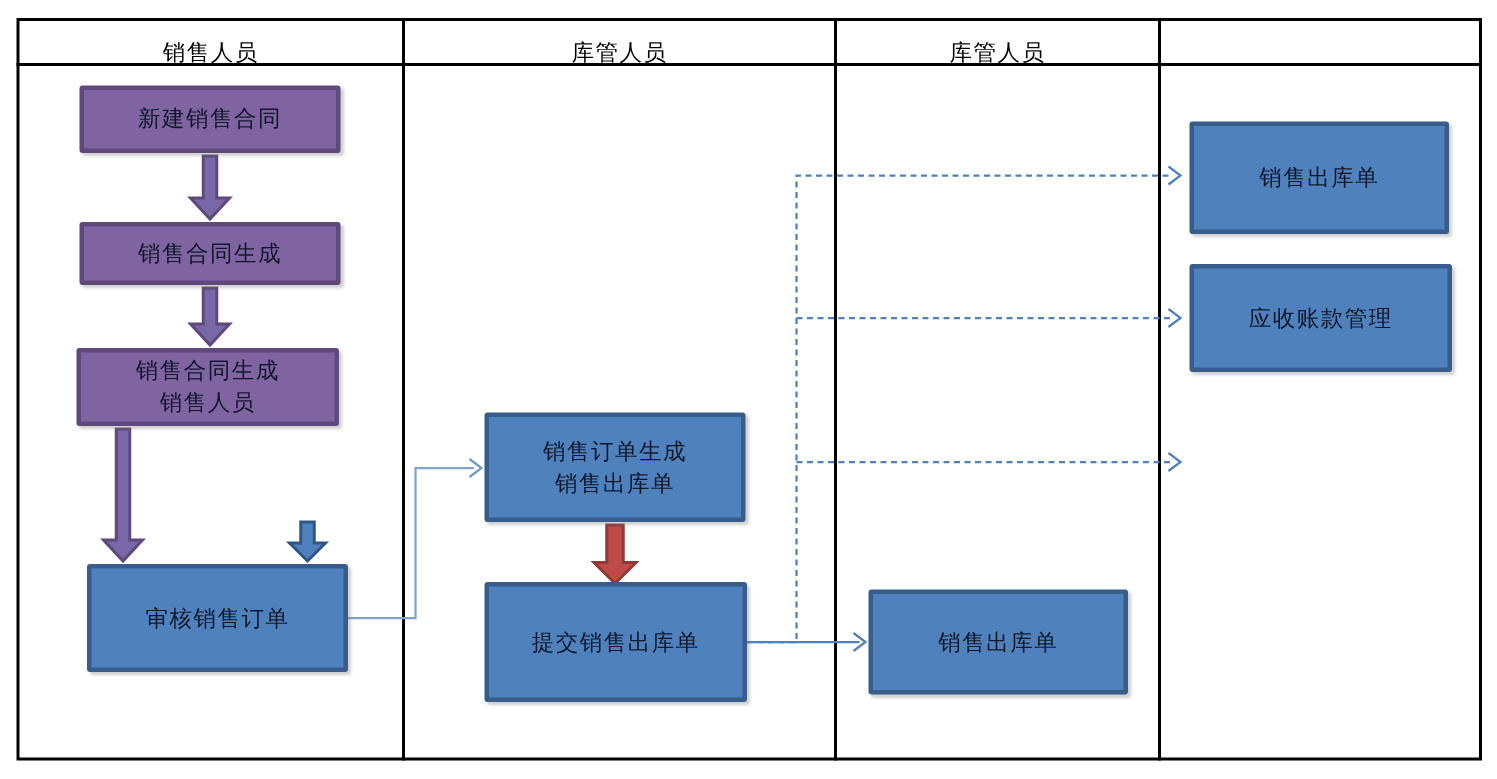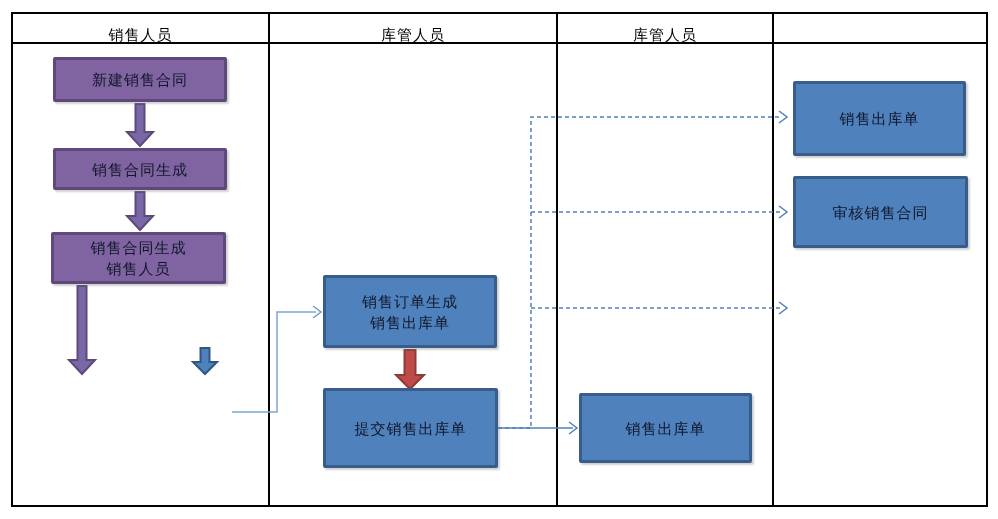--- a/index.html
+++ b/index.html
@@ -79,23 +79,24 @@
 
     <polygon points="200.5,348 209.5,348 209.5,362 217,362 205,374 193,362 200.5,362" fill="#4F81BD" stroke="#2F5782" stroke-width="2"></polygon>
 
     <polygon points="404.5,350 415.5,350 415.5,375 424,375 410,389 396,375 404.5,375" fill="#BE4B48" stroke="#8E3A38" stroke-width="2"></polygon>
   </svg>
 
   <div class="node purple" style="left:53px;top:57px;width:174px;height:45px">新建销售合同</div>
   <div class="node purple" style="left:53px;top:148px;width:174px;height:42px">销售合同生成</div>
   <div class="node purple" style="left:51px;top:232px;width:175px;height:52px">销售合同生成
 销售人员</div>
+  <div class="node blue" style="left:58px;top:376px;width:174px;height:72px">审核销售订单</div>
 
   <div class="node blue" style="left:323px;top:275px;width:174px;height:73px">销售订单生成
 销售出库单</div>
   <div class="node blue" style="left:323px;top:388px;width:175px;height:80px">提交销售出库单</div>
 
   <div class="node blue" style="left:579px;top:393px;width:173px;height:70px">销售出库单</div>
 
   <div class="node blue" style="left:793px;top:81px;width:173px;height:75px">销售出库单</div>
-  <div class="node blue" style="left:793px;top:176px;width:175px;height:72px">审核销售合同</div>
+  <div class="node blue" style="left:793px;top:176px;width:175px;height:72px">应收账款管理</div>
 
 </div>
 
 </body></html>

